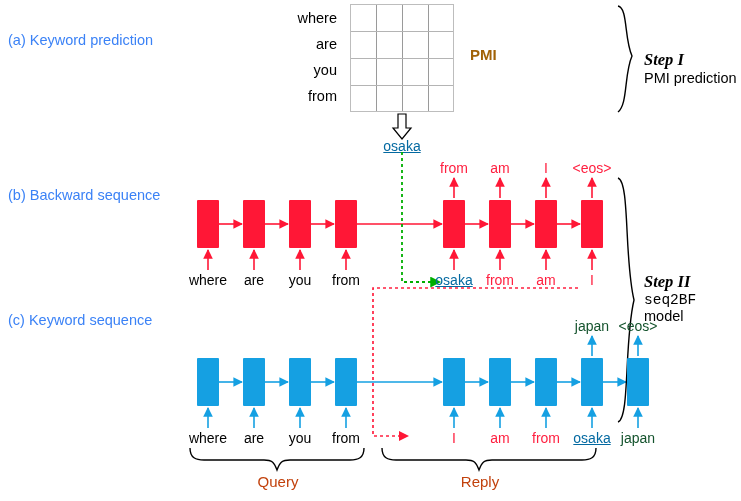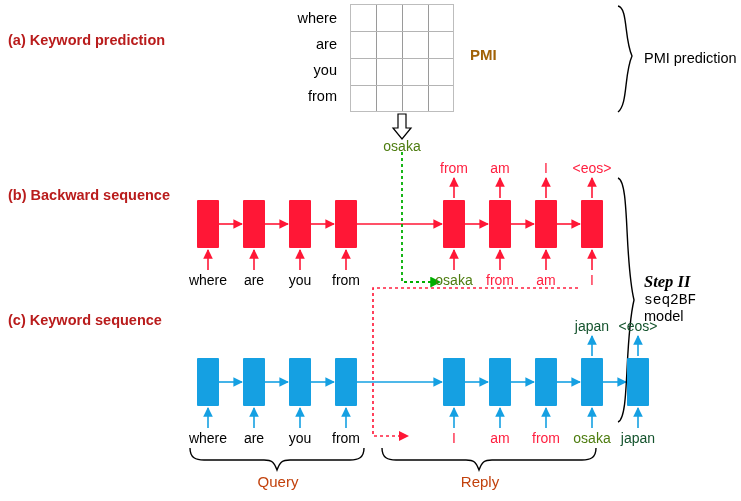--- a/index.html
+++ b/index.html
@@ -3,28 +3,28 @@
 <meta charset="utf-8">
 <style>
   html,body{margin:0;padding:0;background:#ffffff;}
   body{
     width:741px;height:501px;position:relative;overflow:hidden;
     font-family:"Liberation Sans",sans-serif;
     -webkit-font-smoothing:antialiased;
   }
   .abs{position:absolute;}
   .row-label{
-    font-size:14.5px;font-weight:bold;color:#b91c1c;white-space:nowrap;
+    font-size:14.5px;font-weight:normal;color:#3b82f6;white-space:nowrap;
   }
   .word{
     font-size:14px;color:#000;white-space:nowrap;text-align:center;
     position:absolute;
   }
   .w-red{color:#FF2040;}
-  .w-green{color:#4d7c0f;}
+  .w-green{color:#0369a1;text-decoration:underline;}
   .w-blue{color:#14532d;}
   .pmi-label{font-size:15px;font-weight:bold;color:#a16207;}
   .grid-rowlabel{font-size:14.5px;color:#000;text-align:right;white-space:nowrap;position:absolute;}
   .grid-box{
     position:absolute;border:1px solid #bdbdbd;box-sizing:border-box;
     background:#fff;
   }
   .gl-v{position:absolute;background:#9a9a9a;width:1px;}
   .gl-h{position:absolute;background:#b4b4b4;height:1px;}
   .cell{position:absolute;border-radius:1px;}
@@ -200,20 +200,21 @@
 <div class="word" style="left:224px;top:430px;width:60px;">are</div>
 <div class="word" style="left:270px;top:430px;width:60px;">you</div>
 <div class="word" style="left:316px;top:430px;width:60px;">from</div>
 <div class="word w-red" style="left:424px;top:430px;width:60px;">I</div>
 <div class="word w-red" style="left:470px;top:430px;width:60px;">am</div>
 <div class="word w-red" style="left:516px;top:430px;width:60px;">from</div>
 <div class="word w-green" style="left:562px;top:430px;width:60px;">osaka</div>
 <div class="word w-blue" style="left:608px;top:430px;width:60px;">japan</div>
 
 <div class="abs" style="left:644px;top:50px;">
+  <div class="step-title">Step I</div>
   <div class="step-sub">PMI prediction</div>
 </div>
 
 <div class="abs" style="left:644px;top:272px;">
   <div class="step-title">Step II</div>
   <div class="step-mono">seq2BF</div>
   <div class="step-sub">model</div>
 </div>
 
 <div class="abs brace-lbl" style="left:248px;top:473px;width:60px;text-align:center;">Query</div>

